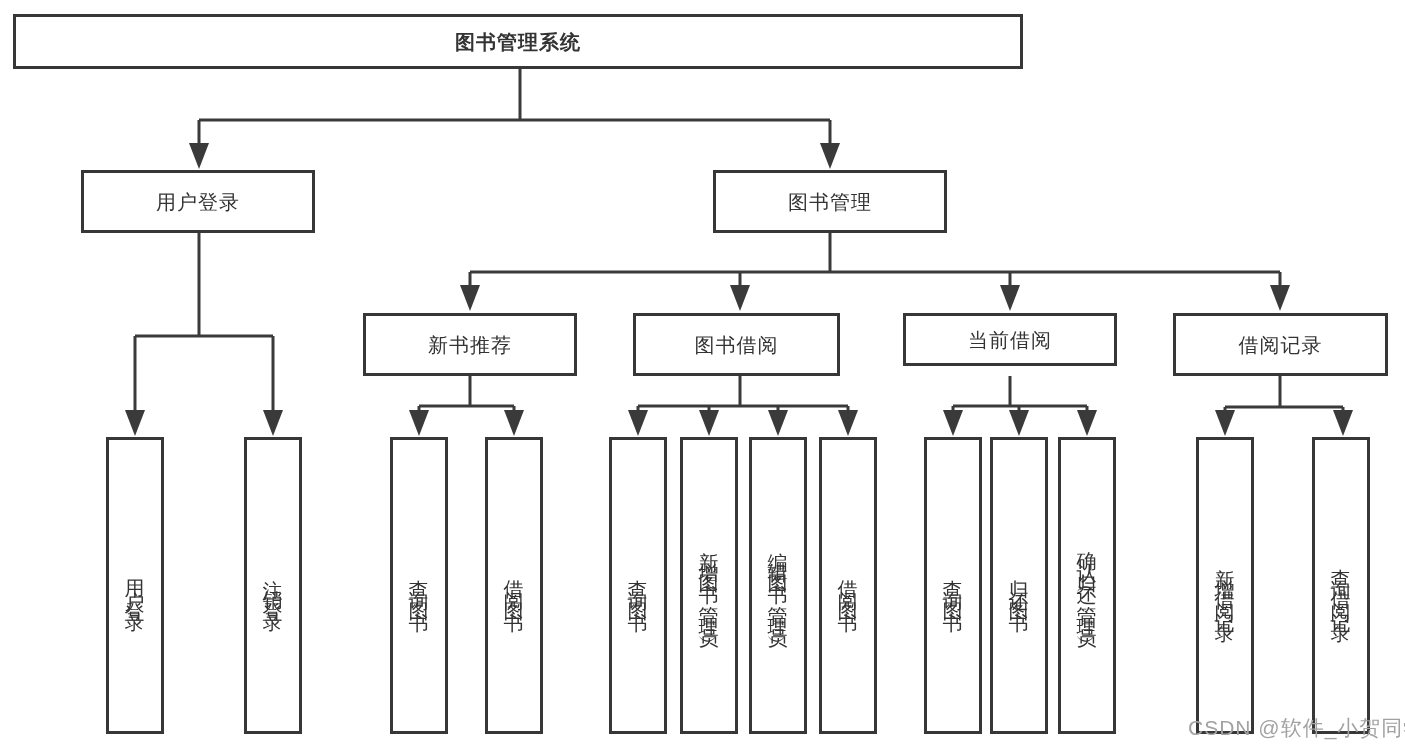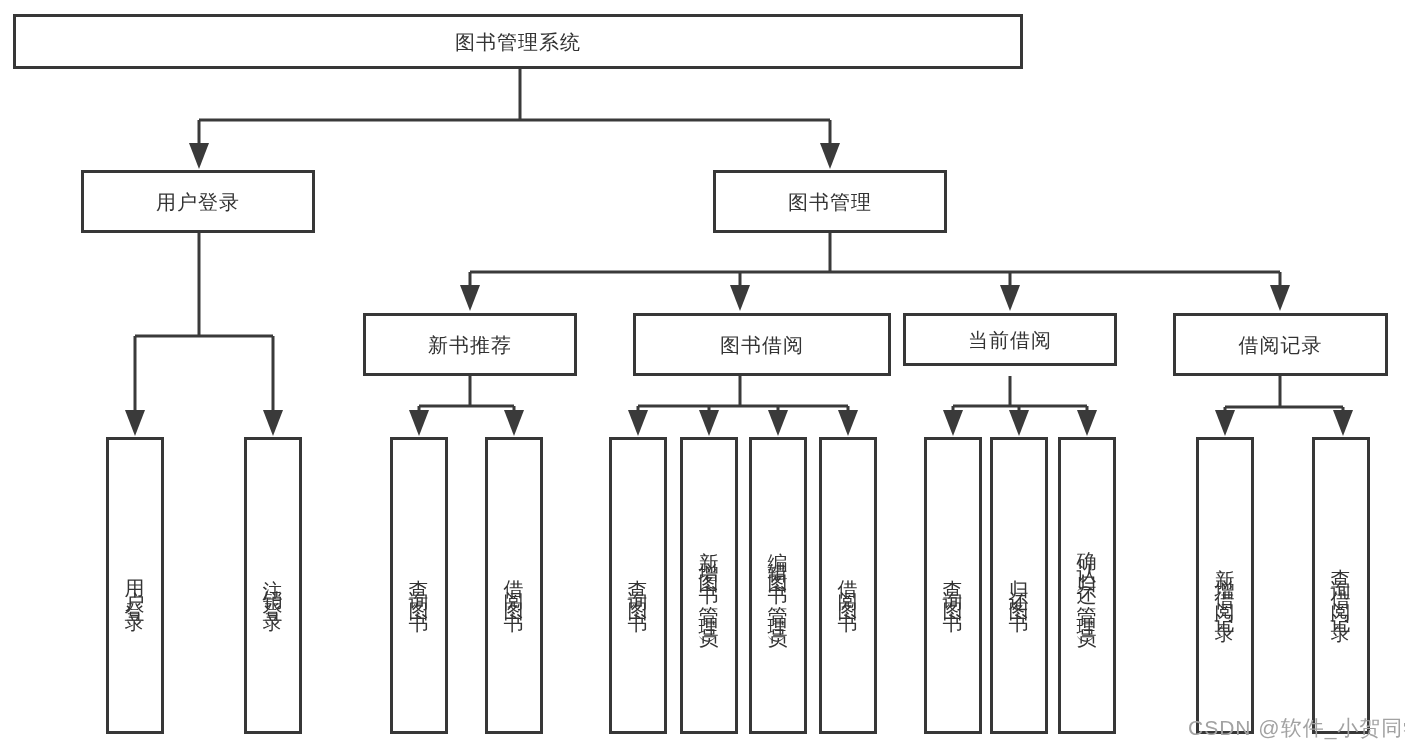--- a/index.html
+++ b/index.html
@@ -77,27 +77,27 @@
       <polygon points="768,410 788,410 778,436"></polygon>
       <polygon points="838,410 858,410 848,436"></polygon>
       <polygon points="943,410 963,410 953,436"></polygon>
       <polygon points="1009,410 1029,410 1019,436"></polygon>
       <polygon points="1077,410 1097,410 1087,436"></polygon>
       <polygon points="1215,410 1235,410 1225,436"></polygon>
       <polygon points="1333,410 1353,410 1343,436"></polygon>
     </g>
   </svg>
 
-  <div class="box h" style="left:13px;top:14px;width:1010px;height:55px;">图书管理系统</div>
+  <div class="box h" style="left:13px;top:14px;width:1010px;height:55px;font-weight:bold;">图书管理系统</div>
 
   <div class="box h" style="left:81px;top:170px;width:234px;height:63px;">用户登录</div>
   <div class="box h" style="left:713px;top:170px;width:234px;height:63px;">图书管理</div>
 
   <div class="box h" style="left:363px;top:313px;width:214px;height:63px;text-align:center;">新书推荐</div>
-  <div class="box h" style="left:633px;top:313px;width:258px;height:63px;text-align:right;">图书借阅</div>
+  <div class="box h" style="left:633px;top:313px;width:207px;height:63px;text-align:right;">图书借阅</div>
   <div class="box h" style="left:903px;top:313px;width:214px;height:53px;">当前借阅</div>
   <div class="box h" style="left:1173px;top:313px;width:215px;height:63px;">借阅记录</div>
 
   <div class="box v" style="left:106px;top:437px;width:58px;height:297px;">用户登录</div>
   <div class="box v" style="left:244px;top:437px;width:58px;height:297px;">注销登录</div>
 
   <div class="box v" style="left:390px;top:437px;width:58px;height:297px;">查询图书</div>
   <div class="box v" style="left:485px;top:437px;width:58px;height:297px;">借阅图书</div>
 
   <div class="box v" style="left:609px;top:437px;width:58px;height:297px;">查询图书</div>

